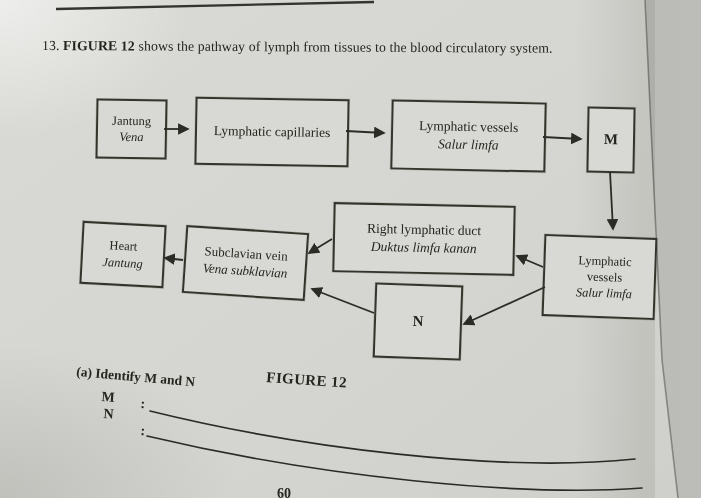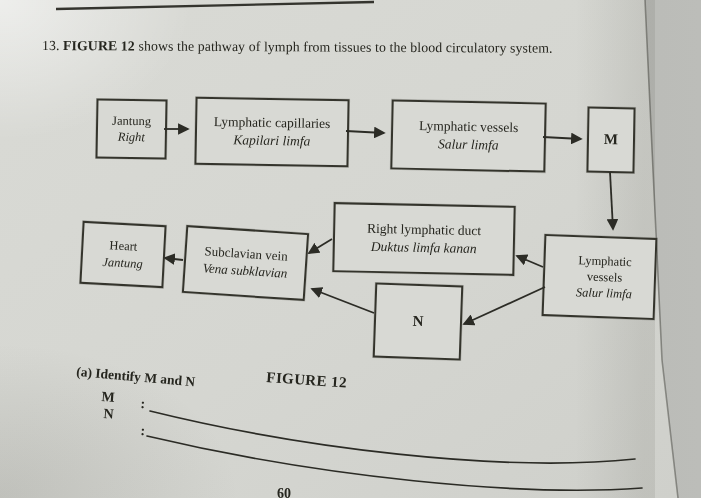--- a/index.html
+++ b/index.html
@@ -85,26 +85,25 @@
   <div id="shade-edge" class="vignette"></div>
 
   <div id="question-line" class="txt">
     <span>13.</span>
     <span class="bold">FIGURE 12</span>
     <span>shows the pathway of lymph from tissues to the blood circulatory system.</span>
   </div>
 
   <div class="box" id="box-tissues">
     <span class="en">Jantung</span>
-    <span class="ms">Right</span>
+    <span class="ms">Vena</span>
   </div>
 
   <div class="box" id="box-capillaries">
     <span class="en">Lymphatic capillaries</span>
-    <span class="ms">Kapilari limfa</span>
   </div>
 
   <div class="box" id="box-vessels-top">
     <span class="en">Lymphatic vessels</span>
     <span class="ms">Salur limfa</span>
   </div>
 
   <div class="box" id="box-m">
     <span class="letter">M</span>
   </div>

